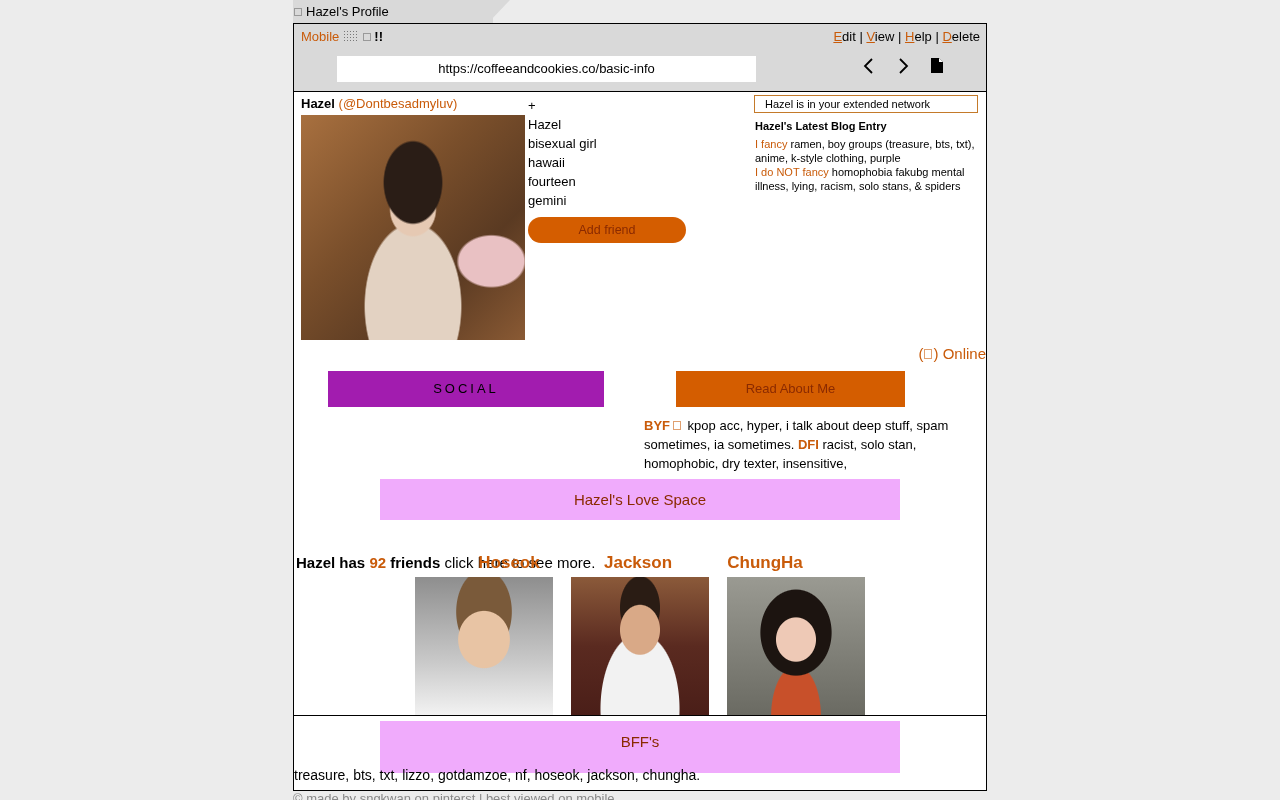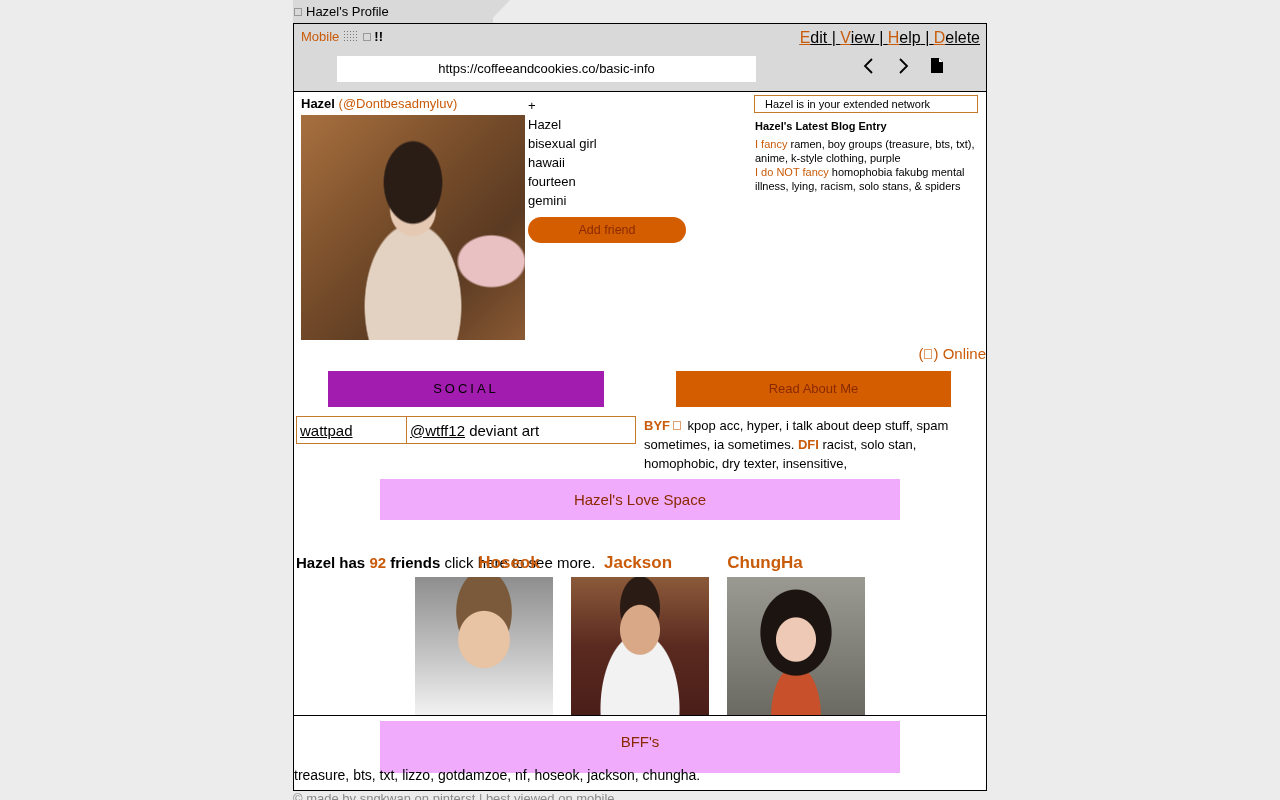--- a/index.html
+++ b/index.html
@@ -13,21 +13,21 @@
   .tab-label .sq { display:inline-block; width:8px; height:8px; border:1px solid #999; margin-right:4px; vertical-align: 0; }
 
   .window { position: absolute; left: 293px; top: 23px; width: 694px; height: 768px; background: #fff; border: 1px solid #000; }
   .toolbar { position: absolute; left: 0; top: 0; width: 692px; height: 68px; background: #d9d9d9; border-bottom: 1px solid #000; }
   .tb-left { position: absolute; left: 7px; top: 5px; font-size: 13px; }
   .tb-left .mobile { color: #c95b0a; }
   .tb-left .dots { display:inline-block; width:16px; height:12px; margin-left:4px; vertical-align:-1px;
      background-image: radial-gradient(#777 35%, transparent 36%); background-size: 3px 3px; }
   .tb-left .sq { display:inline-block; width:8px; height:8px; border:1px solid #999; margin-left:4px; vertical-align: 0; }
   .tb-left .bang { margin-left: 3px; font-weight: bold; }
-  .tb-menu { position: absolute; right: 6px; top: 5px; font-size: 16px; text-decoration: underline; }
+  .tb-menu { position: absolute; right: 6px; top: 5px; font-size: 13px; }
   .tb-menu u { color: #c95b0a; text-decoration: underline; }
   .tb-menu .item { cursor: pointer; }
   .url { position: absolute; left: 43px; top: 32px; width: 419px; height: 26px; background: #fff; text-align: center; line-height: 26px; font-size: 13px; }
   .nav { position: absolute; left: 568px; top: 33px; width: 90px; height: 20px; }
   .nav svg { position: absolute; top: 0; }
 
   .content { position: absolute; left: 0; top: 69px; width: 692px; }
   .uname { position: absolute; left: 7px; top: 3px; font-size: 13px; font-weight: bold; white-space: nowrap; }
   .uname .handle { color: #c95b0a; font-weight: normal; }
   .photo { position: absolute; left: 7px; top: 22px; width: 224px; height: 225px; overflow: hidden;
@@ -42,21 +42,21 @@
 
   .network { position: absolute; left: 460px; top: 2px; width: 224px; height: 18px; border: 1px solid #c47a2a; font-size: 11px; padding-left: 10px; line-height: 16px; }
   .blog-title { position: absolute; left: 461px; top: 27px; font-size: 11px; font-weight: bold; }
   .blog { position: absolute; left: 461px; top: 44px; width: 224px; font-size: 11px; line-height: 14px; }
   .blog .accent { color: #c95b0a; }
 
   .online { position: absolute; left: 0; top: 252px; width: 692px; text-align: right; color: #c95b0a; font-size: 15px; }
   .online .sq { display:inline-block; width:8px; height:10px; border:1px solid #e0a070; vertical-align: 0; margin: 0 1px; }
 
   .btn-social { position: absolute; left: 34px; top: 278px; width: 276px; height: 36px; background: #a21caf; text-align: center; line-height: 36px; letter-spacing: 3px; font-size: 13px; }
-  .btn-about { position: absolute; left: 382px; top: 278px; width: 275px; height: 36px; background: #d45d00; color: #8a2a00; text-align: center; line-height: 36px; font-size: 13px; }
+  .btn-about { position: absolute; left: 382px; top: 278px; width: 229px; height: 36px; background: #d45d00; color: #8a2a00; text-align: center; line-height: 36px; font-size: 13px; }
 
   .links { position: absolute; left: 2px; top: 323px; border-collapse: collapse; font-size: 15px; }
   .links td { border: 1px solid #c47a2a; height: 27px; padding-left: 3px; vertical-align: middle; }
   .links td.c1 { width: 110px; }
   .links td.c2 { width: 229px; }
   .links a { color: #000; text-decoration: underline; }
 
   .byf { position: absolute; left: 350px; top: 323px; width: 310px; font-size: 13px; line-height: 19px; }
   .byf .tag { color: #c95b0a; font-weight: bold; text-align: center; }
   .byf .sq { display:inline-block; width:8px; height:9px; border:1px solid #e0a070; vertical-align: 0; margin: 0 3px; }
@@ -139,24 +139,20 @@
       <span class="accent">I do NOT fancy</span><span> homophobia fakubg mental illness, lying, racism, solo stans, &amp; spiders</span>
     </div>
 
     <div class="online"><span>(</span><span class="sq"></span><span>) Online</span></div>
 
     <div class="btn-social">SOCIAL</div>
     <div class="btn-about">Read About Me</div>
 
     <table class="links">
       <tbody>
-      <tr>
-        <td class="c1"><a>wattpad</a></td>
-        <td class="c2"><a>@wtff12</a><span> deviant art</span></td>
-      </tr>
     </tbody>
       </table>
 
     <div class="byf">
       <span class="tag">BYF</span><span class="sq"></span><span> kpop acc, hyper, i talk about deep stuff, spam sometimes, ia sometimes. </span><span class="tag">DFI</span><span> racist, solo stan, homophobic, dry texter, insensitive,</span>
     </div>
 
     <div class="bar love">Hazel's Love Space</div>
 
     <div class="friends-line">

